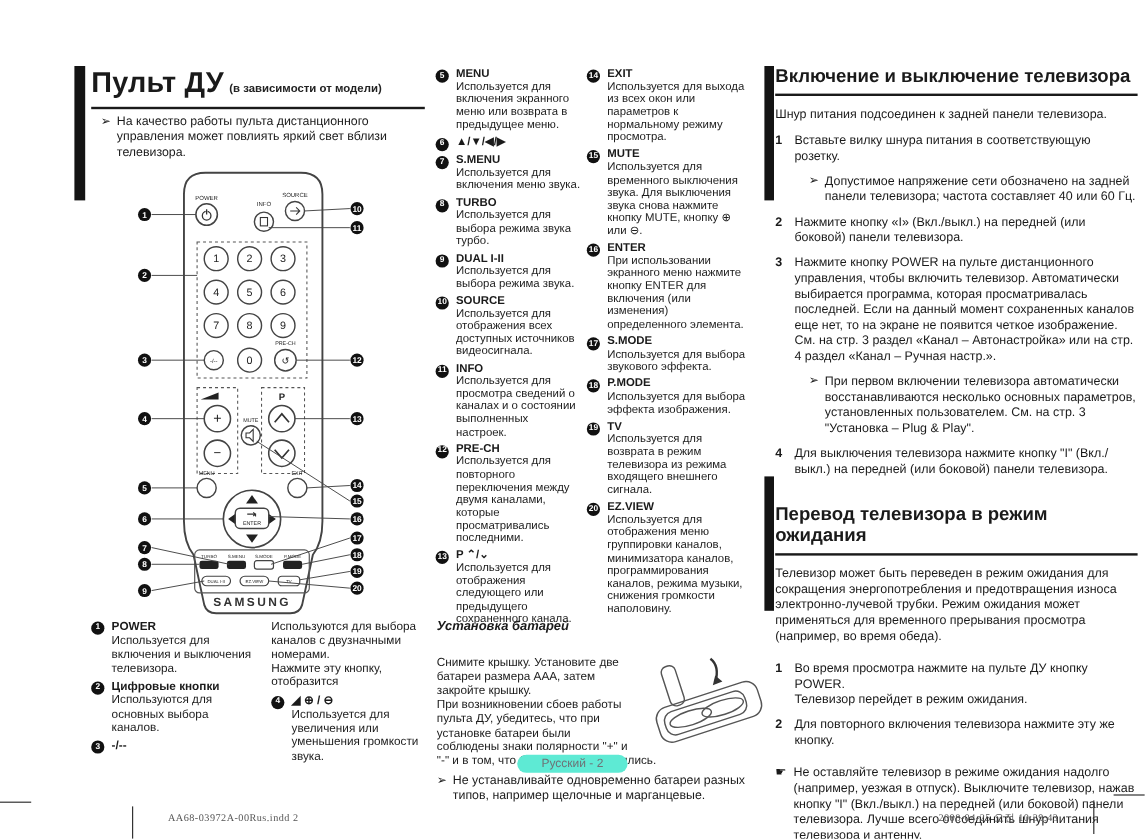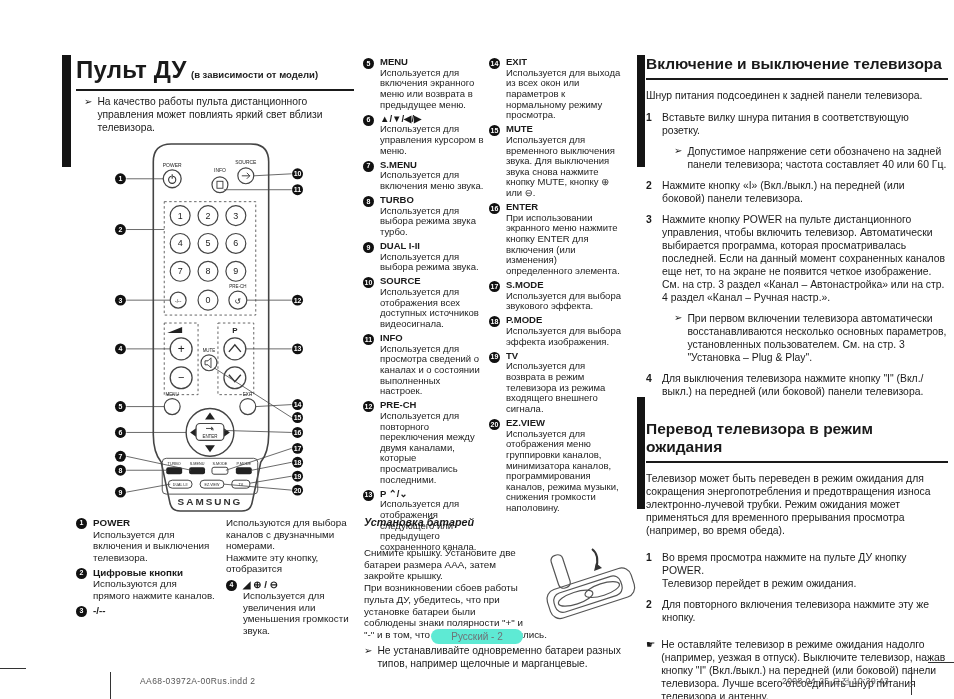--- a/index.html
+++ b/index.html
@@ -49,21 +49,21 @@
   .r-heading{font-size:15.5px;font-weight:bold;border-bottom:2.5px solid #1a1a1a;padding-bottom:5px;margin-bottom:9px;}
   .r-lead{font-size:10.4px;line-height:1.25;margin-bottom:9px;}
   .step{display:flex;font-size:10.4px;line-height:1.25;margin-bottom:8px;}
   .snum{font-weight:bold;width:16px;flex:none;}
   .stext{white-space:pre-line;}
   .snote{display:flex;font-size:10.4px;line-height:1.25;margin:4px 0 8px 28px;}
   .hand-note{display:flex;font-size:10.4px;line-height:1.25;margin-top:14px;}
   .hand-icon{margin-right:6px;flex:none;}
   .sec2{margin-top:22px;}
   
-  .footer-text{position:absolute;font-size:8.5px;color:#555;letter-spacing:0.4px;}
+  .footer-text{position:absolute;font-size:8.5px;color:#555;letter-spacing:0.4px;font-family:Liberation Serif, serif;}
   .cropmark{position:absolute;background:#333;}
 </style>
 </head>
 <body>
 
 <div class="accent-bar" style="left:62px;top:55px;width:9px;height:112px;"></div>
 <div class="title-wrap">
   <span class="page-title">Пульт ДУ</span>
   <span class="title-suffix">(в зависимости от модели)</span>
 </div>
@@ -242,21 +242,21 @@
       <span class="cnum">1</span>
       <div>
           <div class="ilabel">POWER</div>
       <div class="idesc">Используется для включения и выключения телевизора.</div>
         </div>
     </div>
     <div class="item">
       <span class="cnum">2</span>
       <div>
           <div class="ilabel">Цифровые кнопки</div>
-      <div class="idesc">Используются для прямого нажмите каналов.</div>
+      <div class="idesc">Используются для основных выбора каналов.</div>
         </div>
     </div>
     <div class="item">
       <span class="cnum">3</span>
       <div>
           <div class="ilabel">-/--</div>
         </div>
     </div>
   </div>
   <div class="bl-col b">
@@ -277,21 +277,20 @@
       <span class="cnum">5</span>
       <div>
         <div class="ilabel">MENU</div>
         <div class="idesc">Используется для включения экранного меню или возврата в предыдущее меню.</div>
       </div>
     </div>
   <div class="item">
       <span class="cnum">6</span>
       <div>
         <div class="ilabel">▲/▼/◀/▶</div>
-        <div class="idesc">Используется для управления курсором в меню.</div>
       </div>
     </div>
   <div class="item">
       <span class="cnum">7</span>
       <div>
         <div class="ilabel">S.MENU</div>
         <div class="idesc">Используется для включения меню звука.</div>
       </div>
     </div>
   <div class="item">

